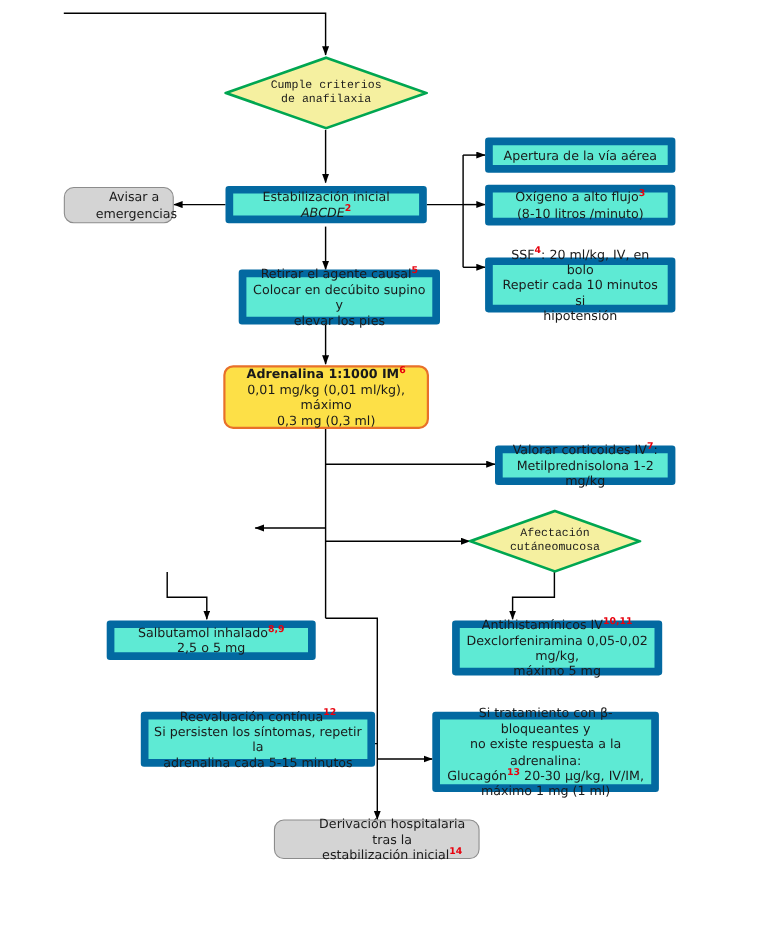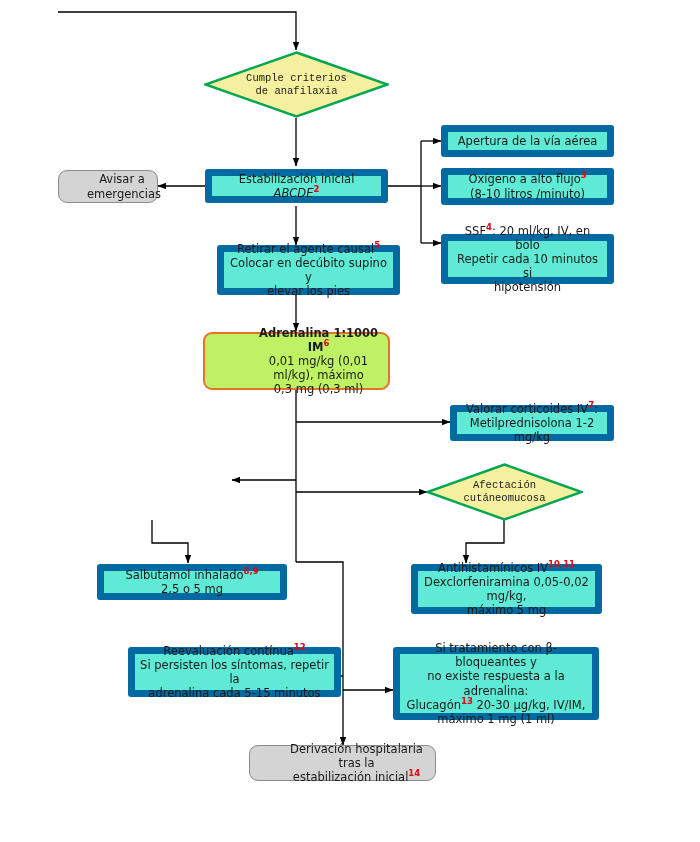--- a/index.html
+++ b/index.html
@@ -29,26 +29,25 @@
   .grey{
     background:#d4d4d4;
     border:1px solid #8c8c8c;
     border-radius:9px;
     color:#1a1a1a;
     font-size:11.5px;
     padding-left:28px;
   }
   
   .orange{
-    background:#bef264;
+    background:#fde047;
     border:2px solid #e8702a;
     border-radius:9px;
     color:#1a1a1a;
     font-size:11.5px;
-    padding-left:44px;
   }
   .orange .b{font-weight:bold;}
 
   
   .diamond{
     position:absolute;
     display:flex;align-items:center;justify-content:center;
     text-align:center;
     font-size:10.5px;
     color:#1a1a1a;

